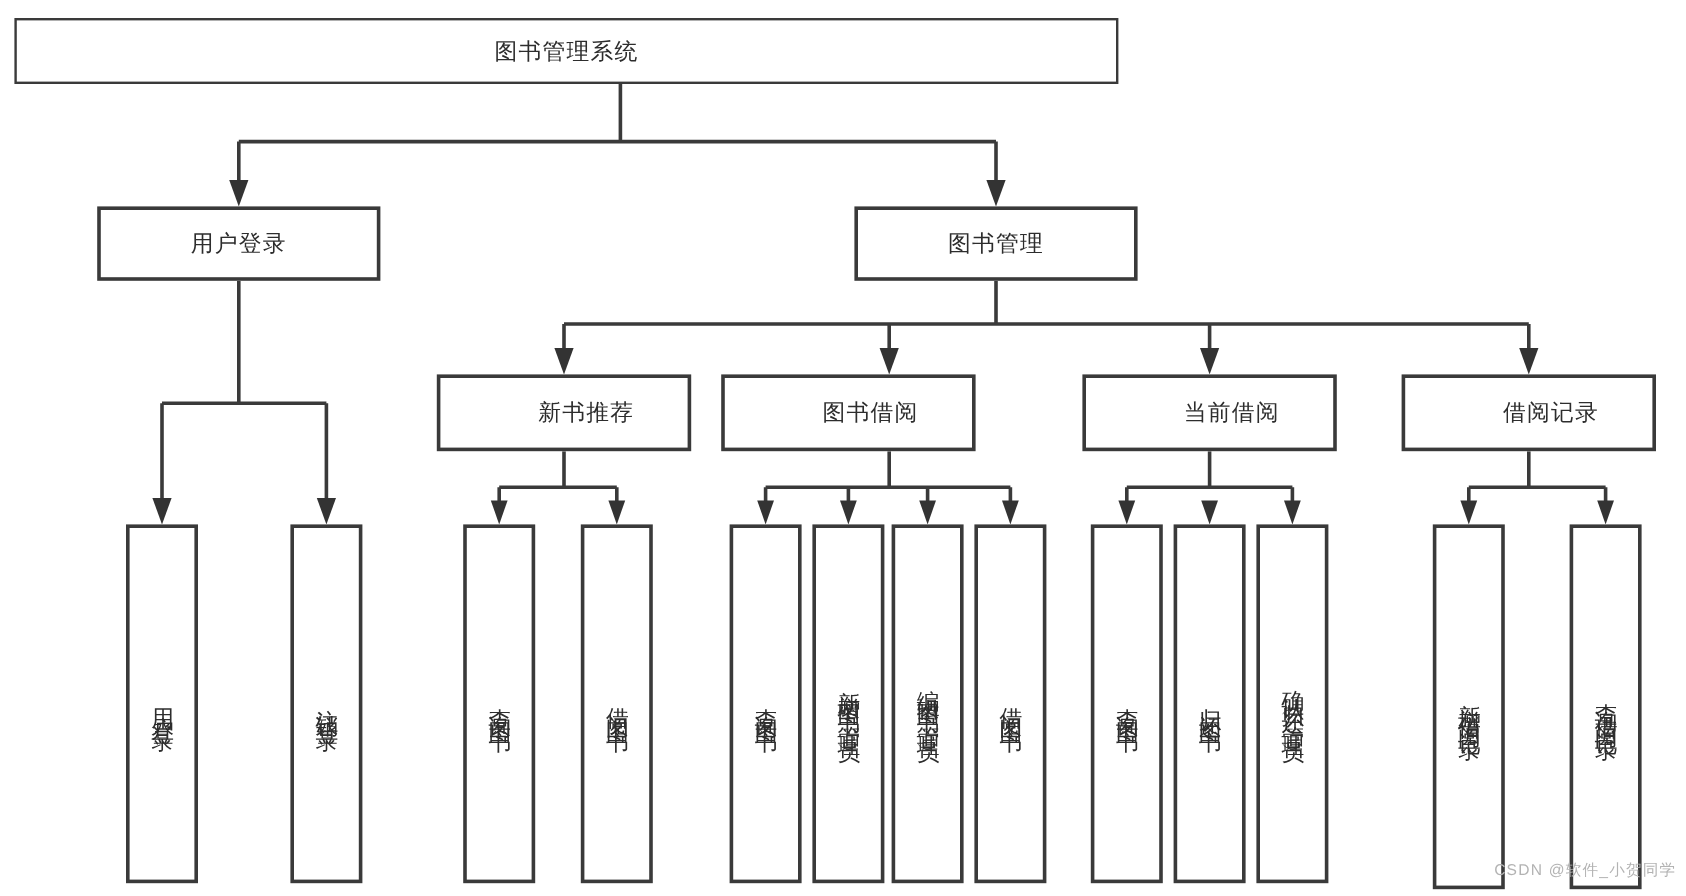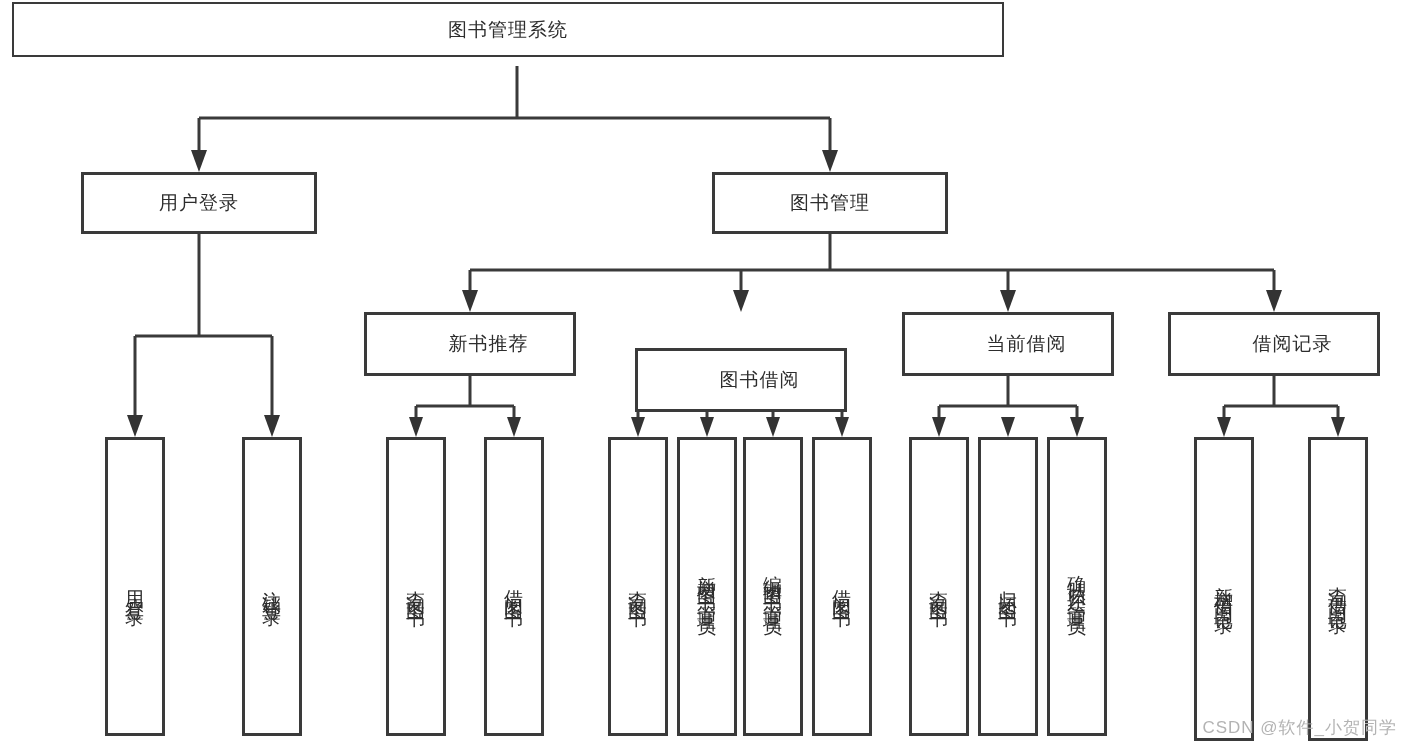--- a/index.html
+++ b/index.html
@@ -36,22 +36,22 @@
     display: flex;
     align-items: center;
     justify-content: center;
     color: #2d2d2d;
     font-size: 19px;
     letter-spacing: 1px;
     text-align: center;
   }
   .node.root {
     border-width: 2px;
-    left: 12px; top: 2px;
-    width: 992px; height: 55px;
+    left: 12px; top: 15px;
+    width: 920px; height: 55px;
   }
   .node.lvl2 {
     width: 236px; height: 62px;
   }
   .node.lvl3 {
     width: 212px; height: 64px; padding-left: 37px;
   }
   .node.leaf {
     width: 60px;
   }
@@ -61,21 +61,21 @@
     letter-spacing: 6px;
     font-size: 19px;
     line-height: 1.0;
     color: #2d2d2d;
   }
 
   .watermark {
     position: absolute;
     right: 8px;
     top: 716px;
-    font-size: 17px;
+    font-size: 13px;
     color: #b3b3b3;
     letter-spacing: 1px;
     white-space: nowrap;
   }
 </style>
 </head>
 <body>
 
 <div class="canvas">
 
@@ -128,21 +128,21 @@
       <polygon points="1331,417 1345,417 1338,437"></polygon>
     </g>
   </svg>
 
   <div class="node root">图书管理系统</div>
 
   <div class="node lvl2" style="left:81px; top:172px;">用户登录</div>
   <div class="node lvl2" style="left:712px; top:172px;text-align:right;">图书管理</div>
 
   <div class="node lvl3" style="left:364px; top:312px;">新书推荐</div>
-  <div class="node lvl3" style="left:635px; top:312px;margin-top:36px;">图书借阅</div>
+  <div class="node lvl3" style="left:601px; top:312px;">图书借阅</div>
   <div class="node lvl3" style="left:1168px; top:312px;">借阅记录</div>
   <div class="node lvl3" style="left:902px; top:312px;">当前借阅</div>
 
   <div class="node leaf" style="left:105px; top:437px; height:299px;">
     <span>用户登录</span>
   </div>
   <div class="node leaf" style="left:242px; top:437px; height:299px;">
     <span>注销登录</span>
   </div>
 

